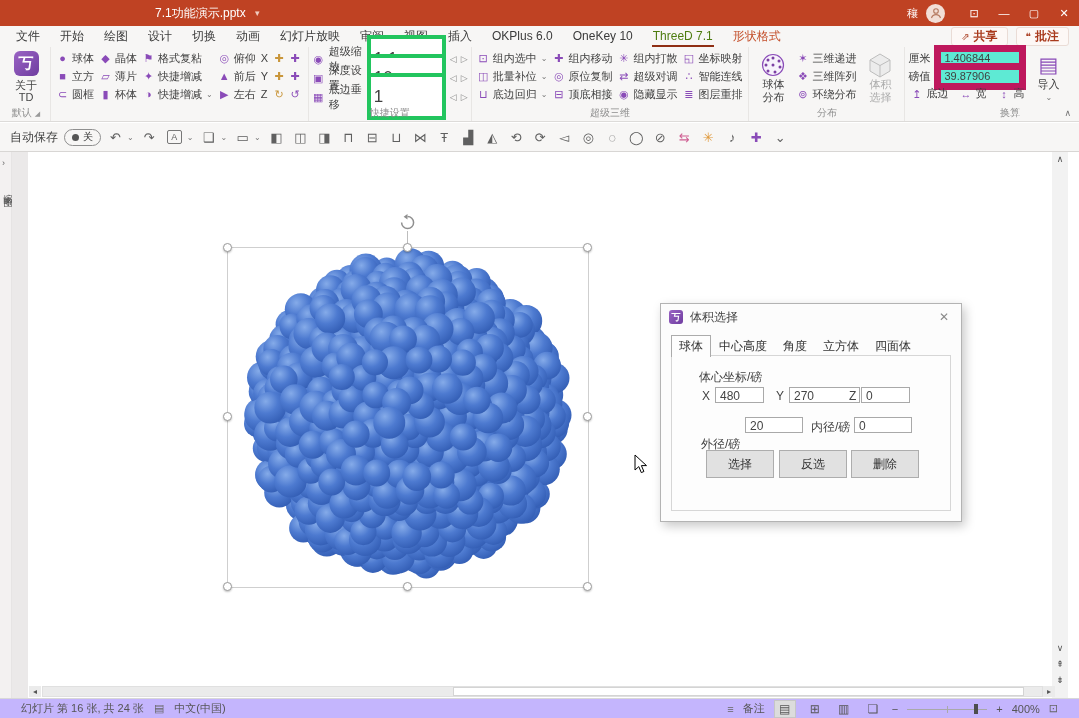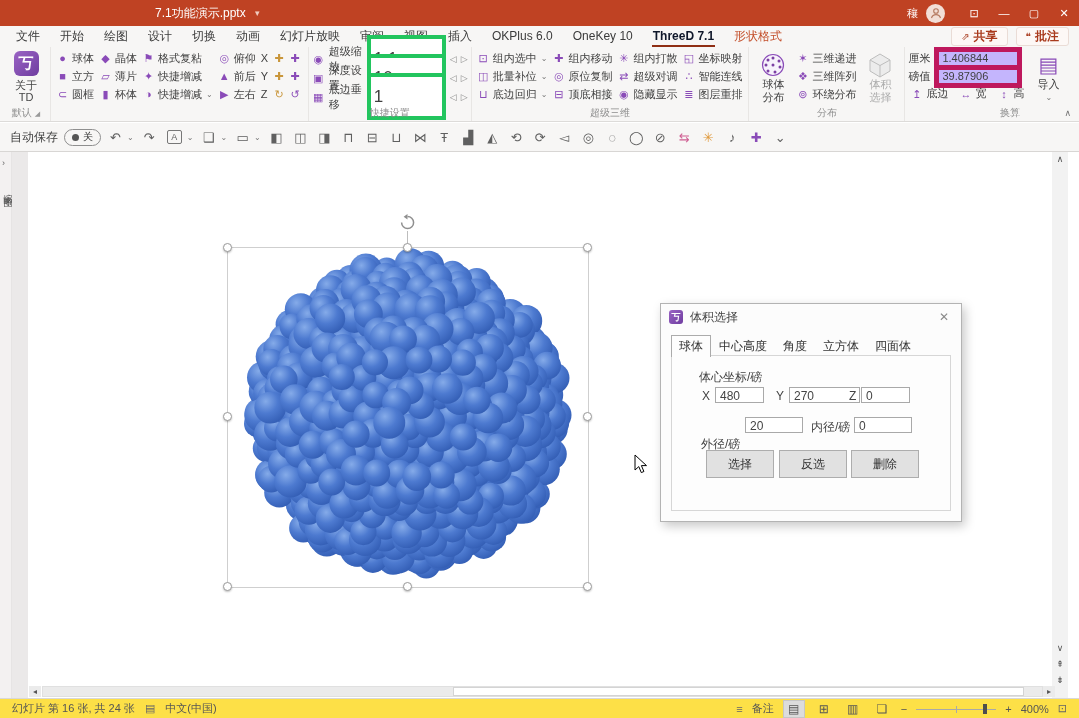--- a/index.html
+++ b/index.html
@@ -14,21 +14,21 @@
   .mag{width:8px;height:8px;border:1.5px solid #fbeae2;border-radius:50%;position:relative;flex:none}
   .mag::after{content:'';position:absolute;width:5px;height:1.5px;background:#fbeae2;transform:rotate(45deg);right:-4px;bottom:-1px}
   .tb-right{position:absolute;right:0;top:0;height:26px;display:flex;align-items:center}
   .user-badge{font-size:11px;margin-right:8px}
   .avatar{width:19px;height:19px;border-radius:50%;background:#f2ded6;display:flex;align-items:center;justify-content:center;margin-right:14px}
   .win-btn{width:30px;text-align:center;font-size:11px;line-height:26px}
   
   .menubar{position:absolute;top:26px;left:0;right:0;height:21px;background:#f7f6f5;display:flex;align-items:stretch;
            padding-left:6px;font-size:12px;color:#3b3b3b}
   .mtab{padding:0 10px;line-height:20px;position:relative;white-space:nowrap}
-  .mtab.active{font-weight:bold;color:#0f172a}
+  .mtab.active{font-weight:normal;color:#4d7c0f}
   .mtab.active::after{content:'';position:absolute;left:9px;right:9px;bottom:0;height:2px;background:#8f2e14}
   .mtab.ctx{color:#c4502c}
   .menu-right{margin-left:auto;display:flex;align-items:center;gap:8px;padding-right:10px}
   .mr-btn{display:flex;align-items:center;gap:4px;border:1px solid #eadcd6;background:#fdf8f6;border-radius:3px;
           padding:0 9px;height:17px;color:#a93a1d;font-size:12px;font-weight:bold}
   .mr-btn .mi{font-weight:normal;font-size:10px}
   
   .ribbon{position:absolute;top:47px;left:0;right:0;height:75px;background:#f7f6f5;border-bottom:1px solid #dddbd9;
           display:flex;padding:0 2px;box-sizing:border-box}
   .rgroup{display:flex;flex-direction:column;border-right:1px solid #e8e6e4;padding:2px 3px 0 3px}
@@ -45,21 +45,21 @@
              color:#fff;font-size:15px;font-weight:bold;display:flex;align-items:center;justify-content:center}
   .about-txt{font-size:11px;color:#454545;line-height:12px;text-align:center;margin-top:3px}
   .launcher{font-size:7px;color:#999;margin-left:3px}
   .qrow{height:19px;display:flex;align-items:center;gap:4px;font-size:11px;color:#3f3f3f}
   .qinput{width:84px;height:15px;border:4px solid #22c55e;background:#fff;font-size:17px;line-height:15px;padding:12px 3px;box-sizing:content-box}
   .spin{font-size:9px;color:#8d8d8d;width:9px;text-align:center}
   .bbtn{width:42px;display:flex;flex-direction:column;align-items:center;padding-top:2px;font-size:11px;color:#3f3f3f;line-height:13px;text-align:center}
   .bico{height:27px;display:flex;align-items:center;justify-content:center;font-size:21px;color:#8a4bb8}
   .bbtn.disabled{color:#ababab}
   .cvrow{height:18px;display:flex;align-items:center;gap:4px;font-size:11px;color:#3f3f3f}
-  .cvinput{width:72px;height:13px;border:5px solid #be185d;background:#c4b5fd;font-size:11px;line-height:13px;padding:0 3px}
+  .cvinput{width:72px;height:13px;border:7px solid #be185d;background:#5eead4;font-size:11px;line-height:13px;padding:0 3px}
   .cvsmall{display:flex;gap:7px;height:17px;align-items:center;font-size:11px;color:#3f3f3f}
   .collapse-arrow{position:absolute;right:8px;bottom:3px;font-size:9px;color:#777}
   
   .qtoolbar{position:absolute;top:123px;left:0;right:0;height:28px;background:#f7f6f5;border-bottom:1px solid #d8d6d4;
             display:flex;align-items:center;padding-left:10px;font-size:12px;color:#444;gap:6px}
   .pill{display:flex;align-items:center;gap:4px;border:1px solid #8f8f8f;border-radius:9px;height:15px;padding:0 7px;font-size:10px;color:#333}
   .dot{width:7px;height:7px;border-radius:50%;background:#555}
   .ticon{width:17px;text-align:center;font-size:13px;color:#606060}
   .ticon.box{border:1px solid #777;font-size:9px;width:13px;height:12px;line-height:12px;margin:0 2px;border-radius:2px}
   .tcaret{font-size:8px;color:#777;margin-left:-4px}
@@ -91,22 +91,22 @@
   .dinput{position:absolute;height:16px;border:1px solid #a9a9a9;background:#fff;font-size:12px;line-height:16px;padding:0 4px;box-sizing:border-box}
   .dbtn{position:absolute;width:66px;height:26px;background:#e1e1e1;border:1px solid #adadad;font-size:12px;color:#333;
         display:flex;align-items:center;justify-content:center;top:146px}
   
   .vscroll{position:absolute;right:11px;top:0;bottom:0;width:16px;background:#f2f2f2}
   .vs-icon{position:absolute;left:0;width:16px;text-align:center;font-size:9px;color:#555}
   .hscroll{position:absolute;left:42px;right:36px;bottom:2px;height:11px;background:#ebebeb;border:1px solid #e0e0e0;box-sizing:border-box}
   .hthumb{position:absolute;left:41%;width:57%;top:0;bottom:0;background:#fff;border:1px solid #d4d4d4}
   .hs-arrow{position:absolute;bottom:2px;width:12px;height:11px;font-size:8px;color:#555;text-align:center;line-height:11px;background:#ebebeb}
   
-  .statusbar{position:absolute;left:0;right:0;bottom:0;height:19px;background:#fde047;border-top:1px solid #d8d8d8;
-             display:flex;align-items:center;font-size:11px;color:#555;padding:0 12px;gap:10px}
+  .statusbar{position:absolute;left:0;right:0;bottom:0;height:19px;background:#c4b5fd;border-top:1px solid #d8d8d8;
+             display:flex;align-items:center;font-size:11px;color:#555;padding:0 21px;gap:10px}
   .sb-icon{font-size:11px;color:#666}
   .sb-right{margin-left:auto;display:flex;align-items:center;gap:9px}
   .view-icon{font-size:12px;color:#555;width:20px;text-align:center;line-height:16px}
   .view-icon.active{background:#dcdcdc;border:1px solid #c6c6c6}
   .zoom-slider{width:80px;height:14px;position:relative}
   .zs-track{position:absolute;left:0;right:0;top:7px;height:1px;background:#a9a9a9}
   .zs-tick{position:absolute;left:50%;top:4px;width:1px;height:7px;background:#a9a9a9}
   .zs-thumb{position:absolute;left:84%;top:2px;width:4px;height:10px;background:#4d4d4d}
 </style>
 </head>

